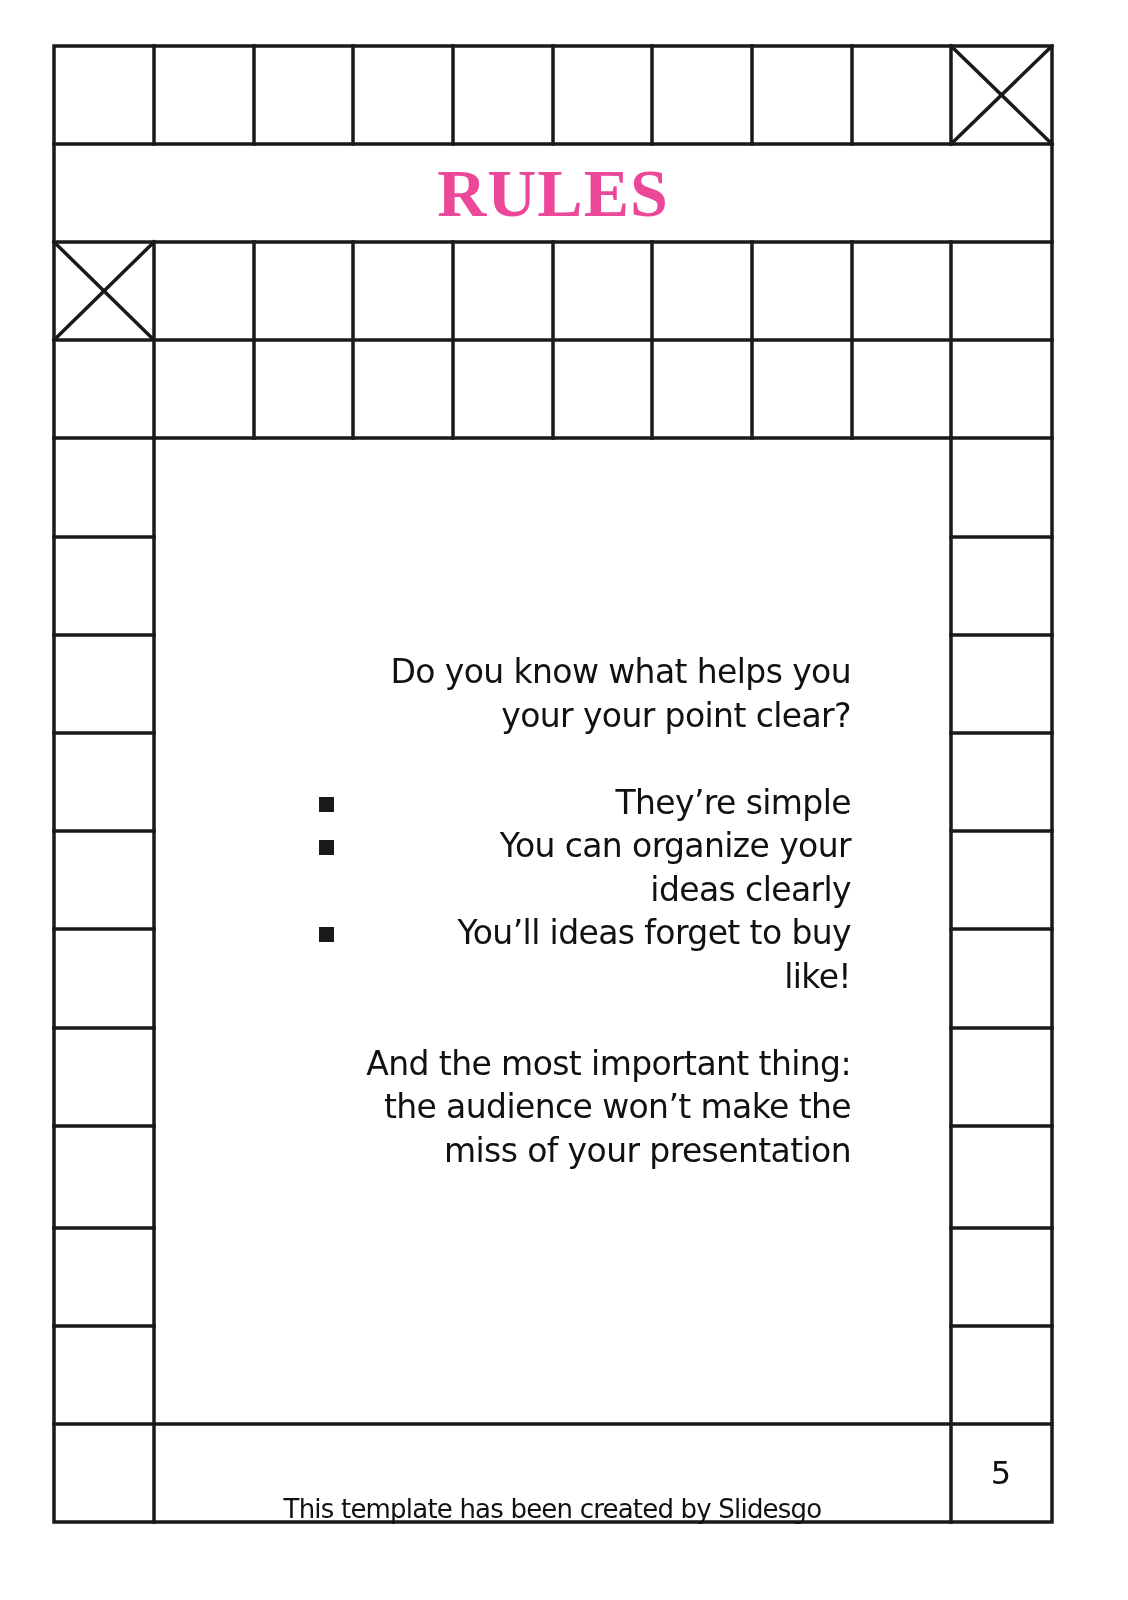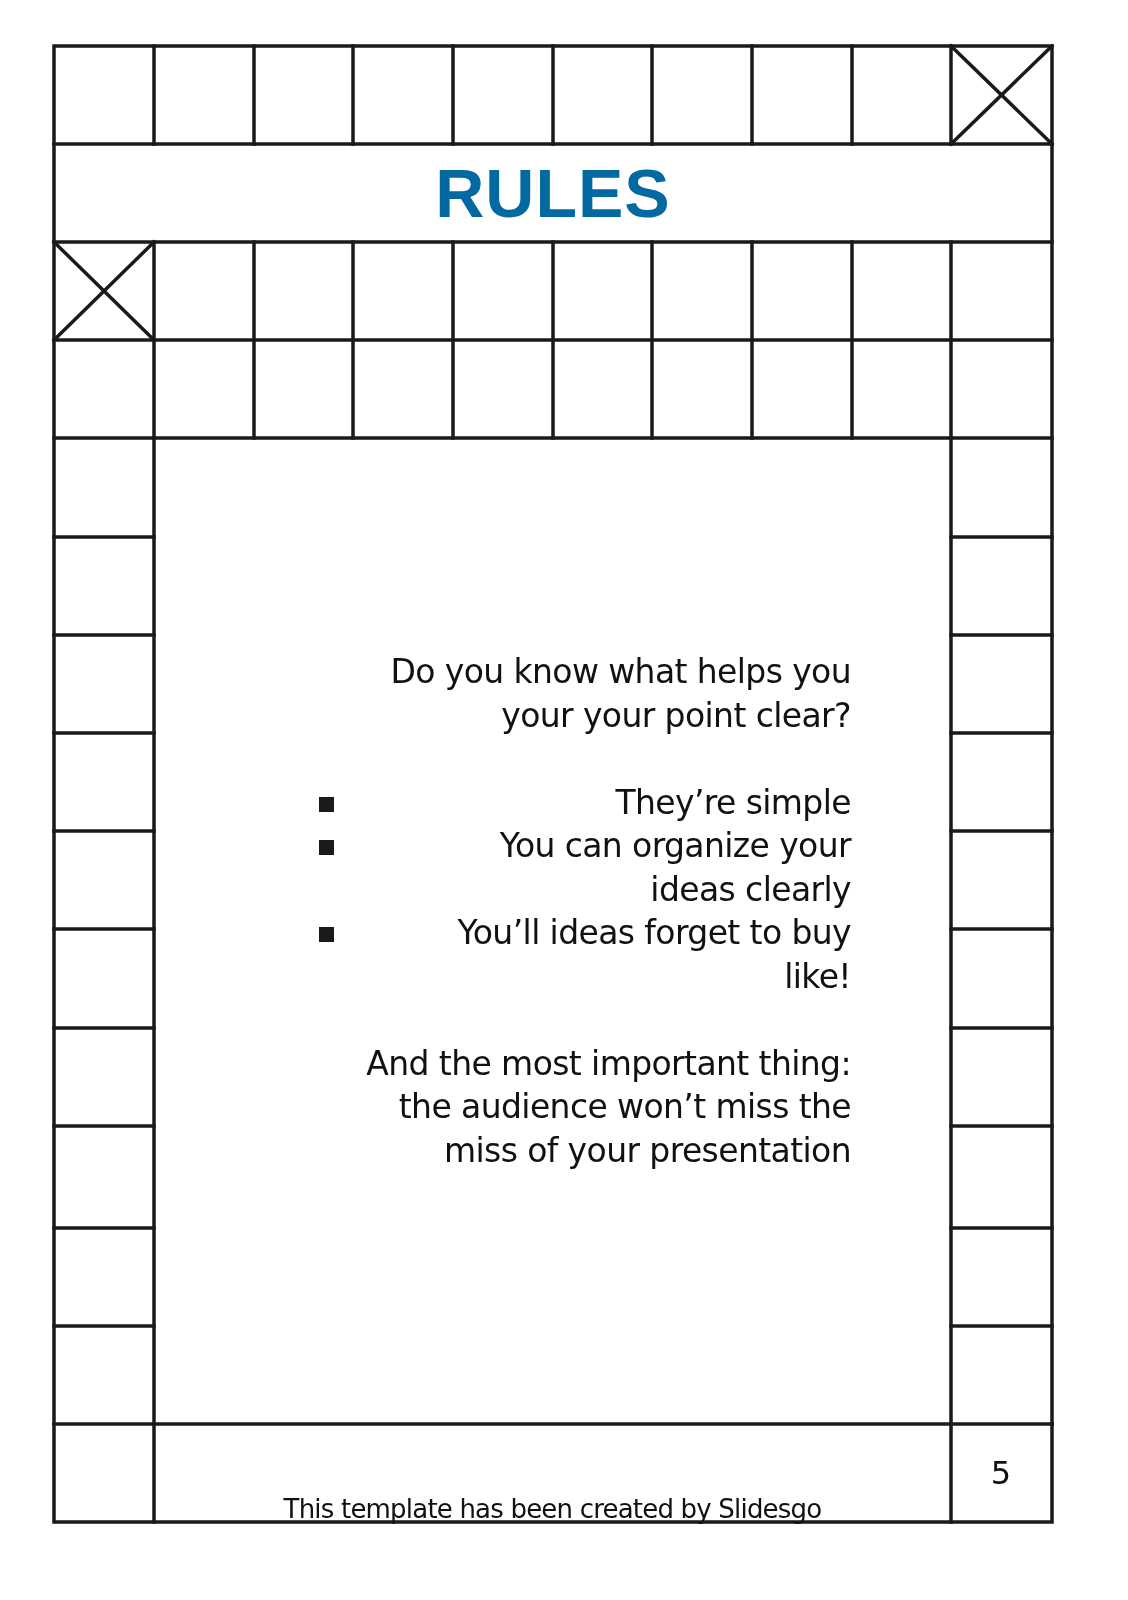--- a/index.html
+++ b/index.html
@@ -1,21 +1,21 @@
 <!DOCTYPE html>
 <html><head>
 <meta charset="utf-8">
 <style>
   html, body { margin: 0; padding: 0; background: #ffffff; }
   body { width: 1128px; height: 1600px; position: relative; overflow: hidden; font-family: "DejaVu Sans", sans-serif; color: #111111; }
   #board { position: absolute; left: 0; top: 0; width: 1128px; height: 1600px; }
   .title {
     position: absolute; left: 54px; top: 144px; width: 998px; height: 98px;
     display: flex; align-items: center; justify-content: center;
-    font-family: Liberation Sans, sans-serif; font-weight: bold; font-size: 68px; letter-spacing: 1px; color: #0369a1;
+    font-family: Liberation Serif, serif; font-weight: bold; font-size: 68px; letter-spacing: 1px; color: #ec4899;
   }
   .content {
     position: absolute; left: 291px; top: 650px; width: 560px;
     font-family: "DejaVu Sans", sans-serif; font-size: 33px; line-height: 43.5px; color: #111111;
     font-weight: normal; letter-spacing: -0.6px; text-align: right;
   }
   .content p { margin: 0; }
   .content ul { list-style: none; margin: 43.5px 0 43.5px 0; padding: 0; }
   .content li { position: relative; padding-left: 95px; }
   .content li .bullet {
@@ -125,19 +125,19 @@
       <span>ideas clearly</span>
     </li>
     <li>
       <span class="bullet"></span>
       <span>You’ll ideas forget to buy</span><br>
       <span>like!</span>
     </li>
   </ul>
   <p>
     <span>And the most important thing:</span><br>
-    <span>the audience won’t miss the</span><br>
+    <span>the audience won’t make the</span><br>
     <span>miss of your presentation</span>
   </p>
 </div>
 
 <div class="footer-text">This template has been created by Slidesgo</div>
 <div class="page-num">5</div>
 
 </body></html>

